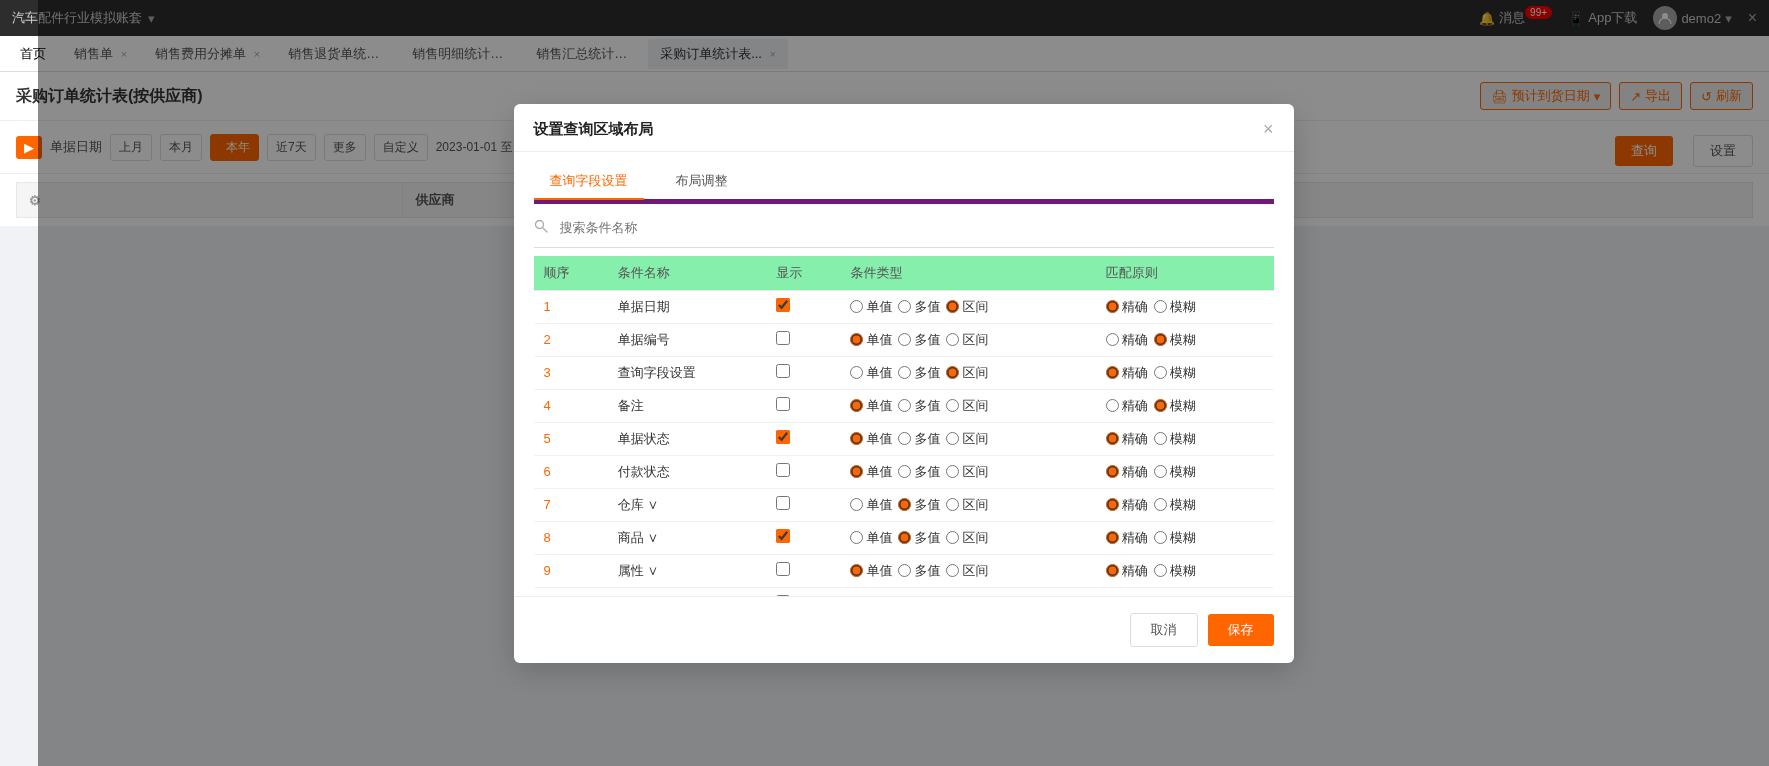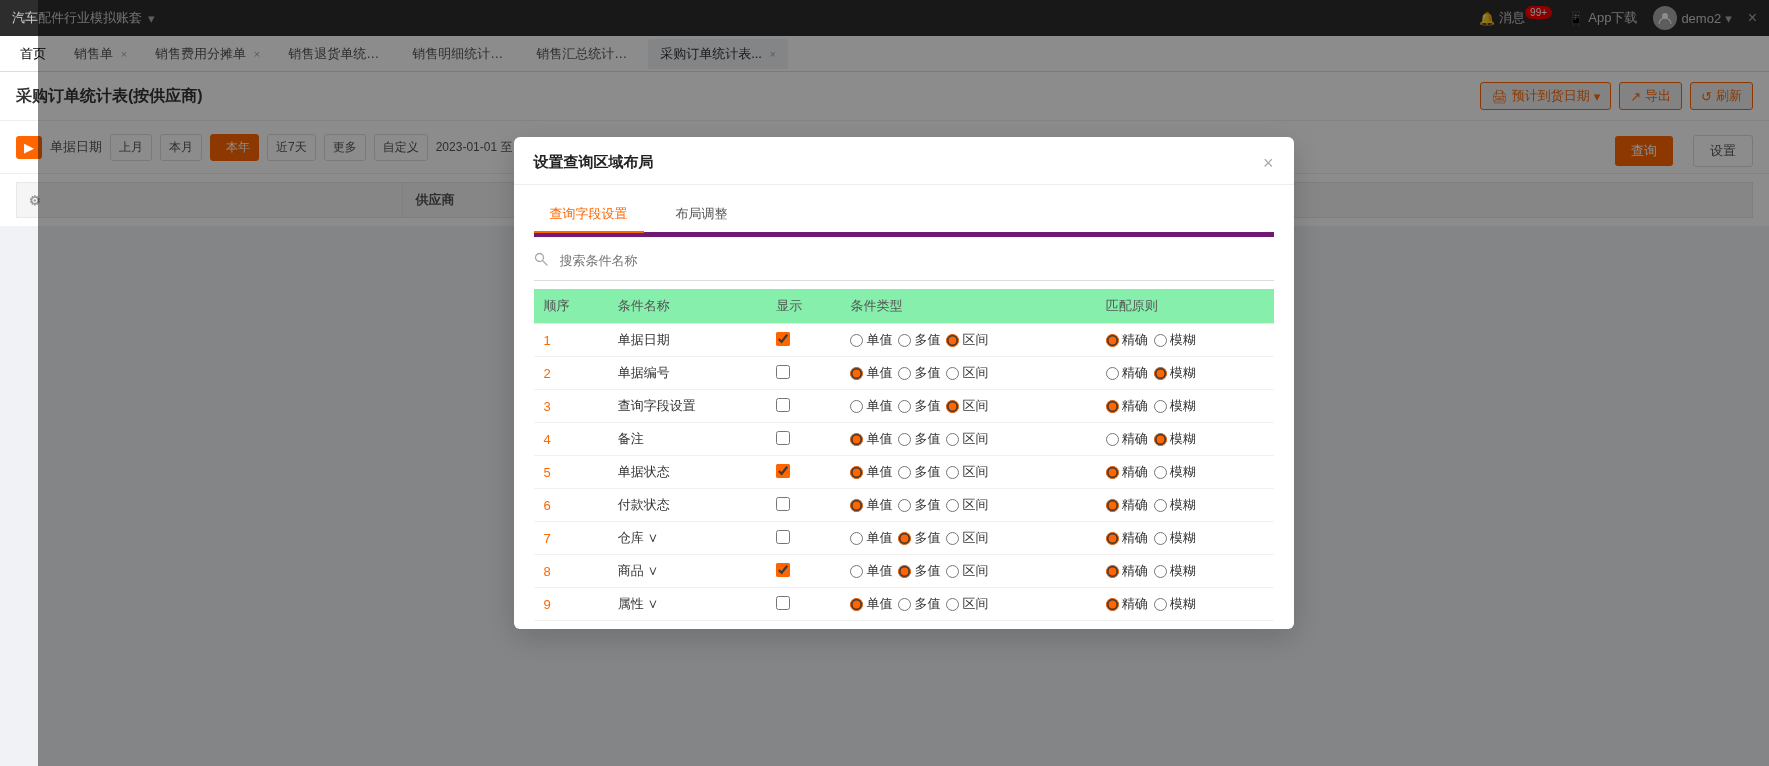--- a/index.html
+++ b/index.html
@@ -658,14 +658,18 @@
                       <span>模糊</span>
                     </label>
                   </div>
                 </td>
               </tr>
             </tbody>
         </table>
       </div>
     </div>
 
+    <div class="modal-footer">
+      <button class="btn-cancel">取消</button>
+      <button class="btn-save">保存</button>
+    </div>
   </div>
 </div>
 
 </body></html>

